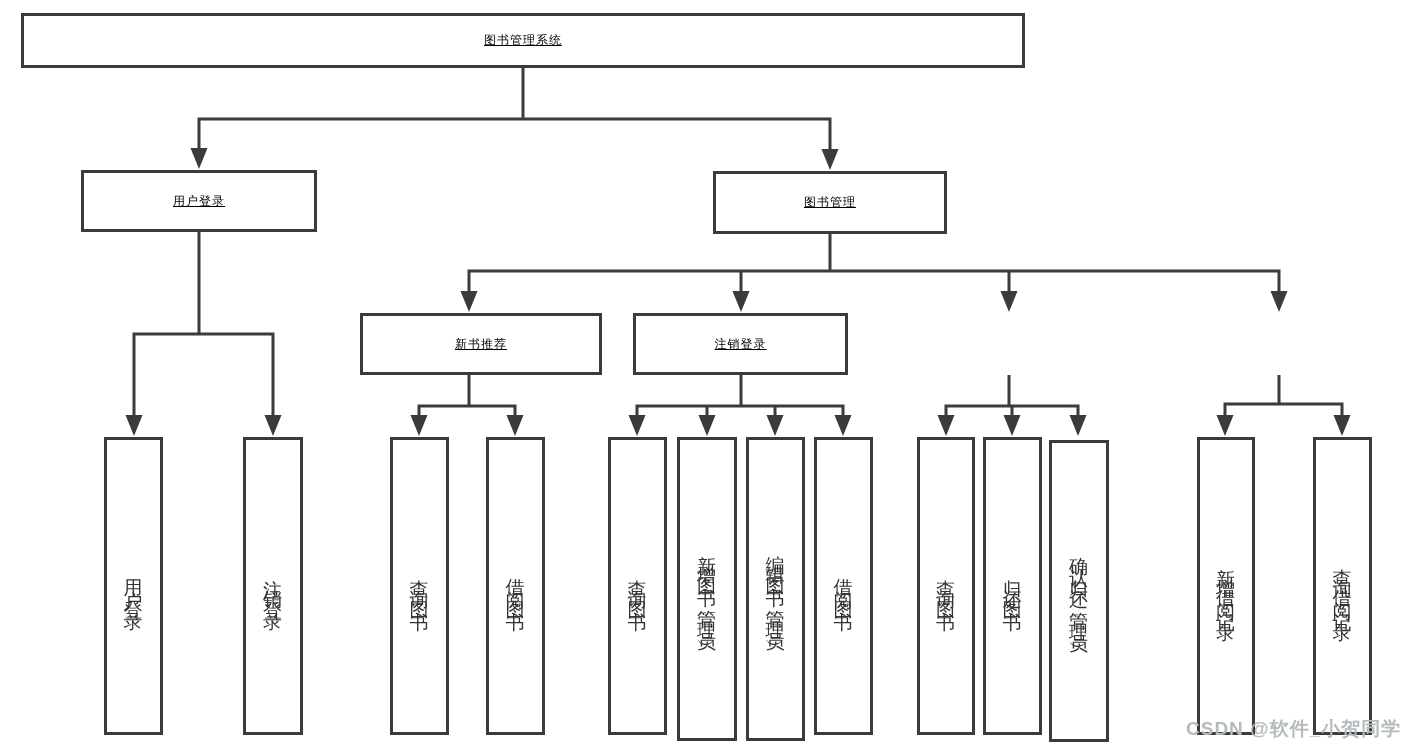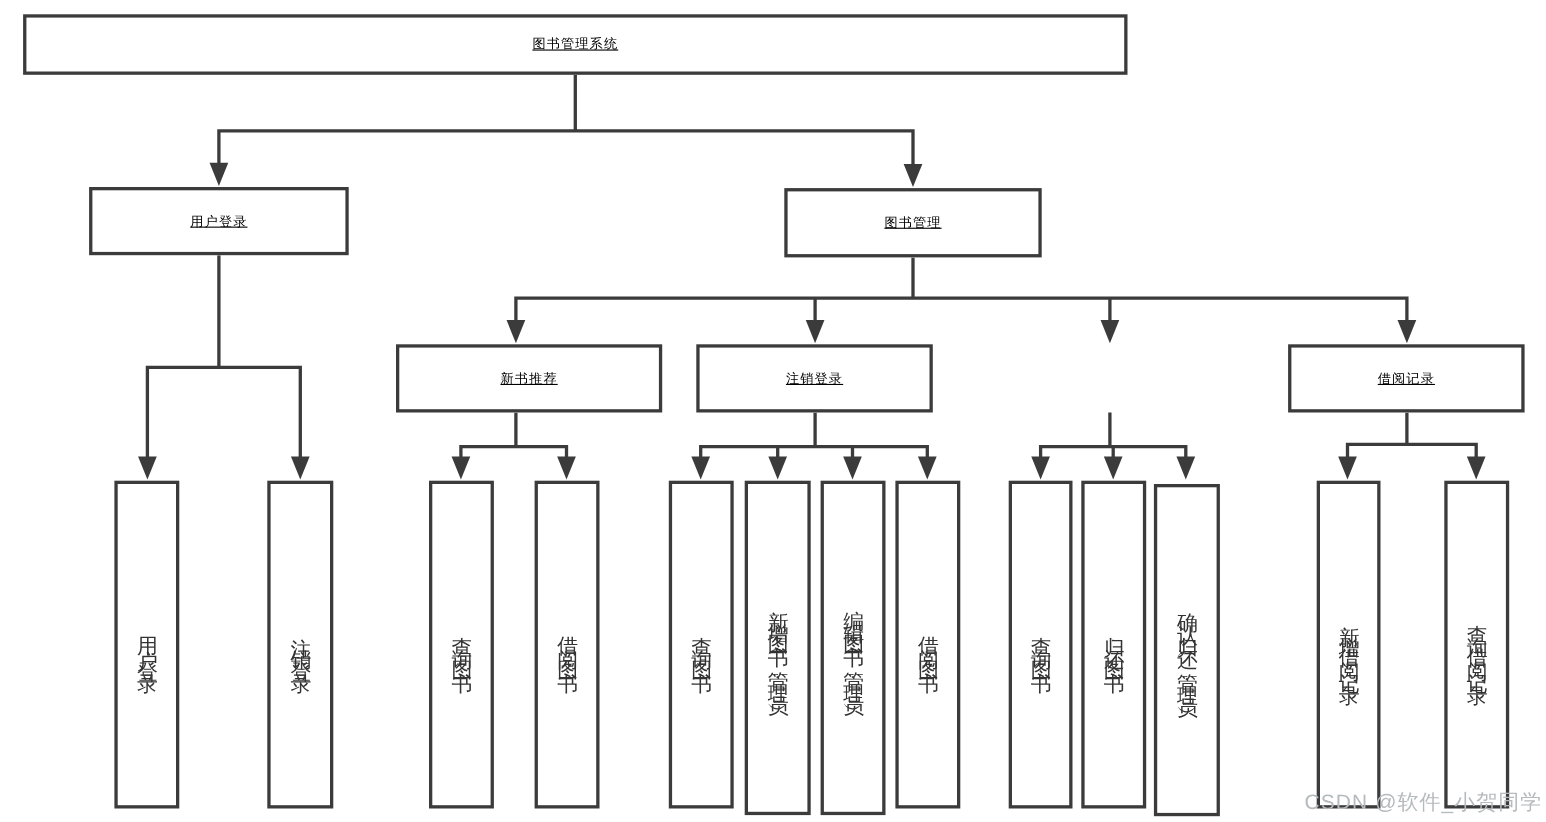--- a/index.html
+++ b/index.html
@@ -15,21 +15,21 @@
   }
   .h-label {
     font-size:12px; letter-spacing:1px; color:#000000; white-space:nowrap;text-decoration:underline;
   }
   .v-label {
     writing-mode:vertical-rl; font-size:19px; letter-spacing:11px;
     color:#333333; line-height:1; white-space:nowrap;
   }
   .watermark {
     position:absolute; left:1186px; top:716px; font-size:19px;
-    color:#b5babd; letter-spacing:1px; white-space:nowrap;
+    color:#b5babd; letter-spacing:1px; white-space:nowrap;font-weight:bold;
   }
 </style>
 </head>
 <body>
 
 <div class="canvas">
 
   <svg class="connector-layer" width="1405" height="747" viewBox="0 0 1405 747" xmlns="http://www.w3.org/2000/svg">
     <g stroke="#3b3b3b" stroke-width="3" fill="none">
       <path d="M523 68 V119 M197.5 119 H831.5 M199 119 V152 M830 119 V153"></path>
@@ -73,23 +73,20 @@
   <div class="node" style="left:713px;top:171px;width:234px;height:63px">
     <span class="h-label">图书管理</span>
   </div>
 
   <div class="node" style="left:360px;top:313px;width:242px;height:62px">
     <span class="h-label">新书推荐</span>
   </div>
   <div class="node" style="left:633px;top:313px;width:215px;height:62px">
     <span class="h-label">注销登录</span>
   </div>
-  <div class="node" style="left:1171px;top:313px;width:215px;height:62px">
-    <span class="h-label">借阅记录</span>
-  </div>
 
   <div class="node" style="left:104px;top:437px;width:59px;height:298px">
     <span class="v-label">用户登录</span>
   </div>
   <div class="node" style="left:243px;top:437px;width:60px;height:298px">
     <span class="v-label">注销登录</span>
   </div>
 
   <div class="node" style="left:390px;top:437px;width:59px;height:298px">
     <span class="v-label">查询图书</span>

